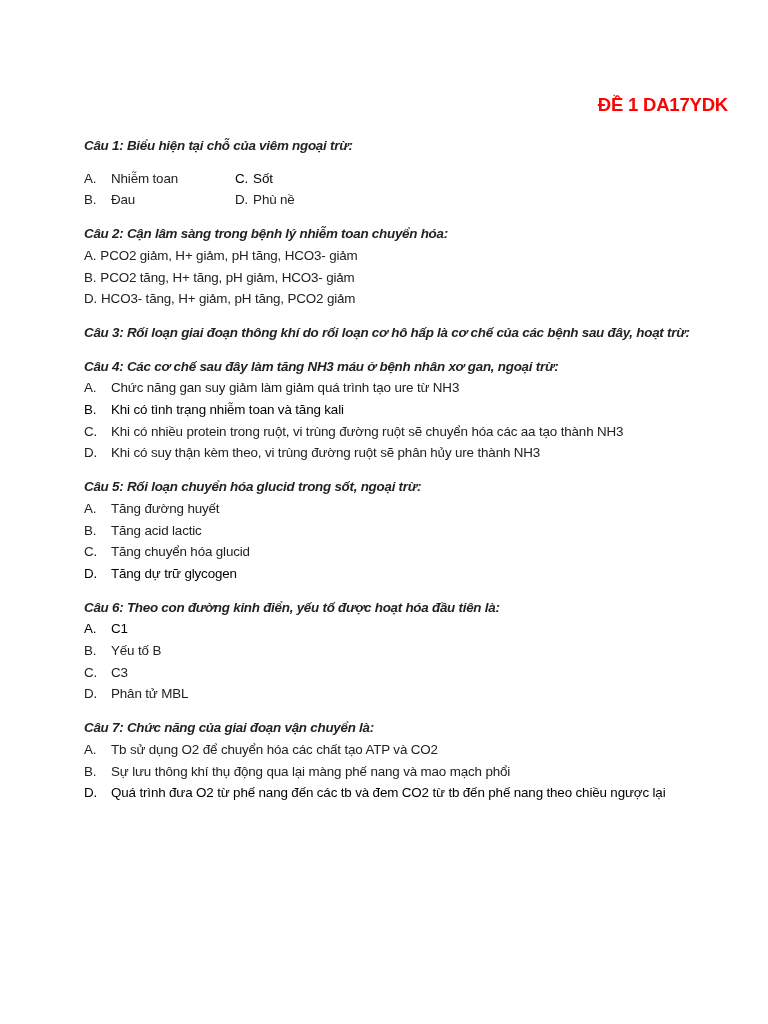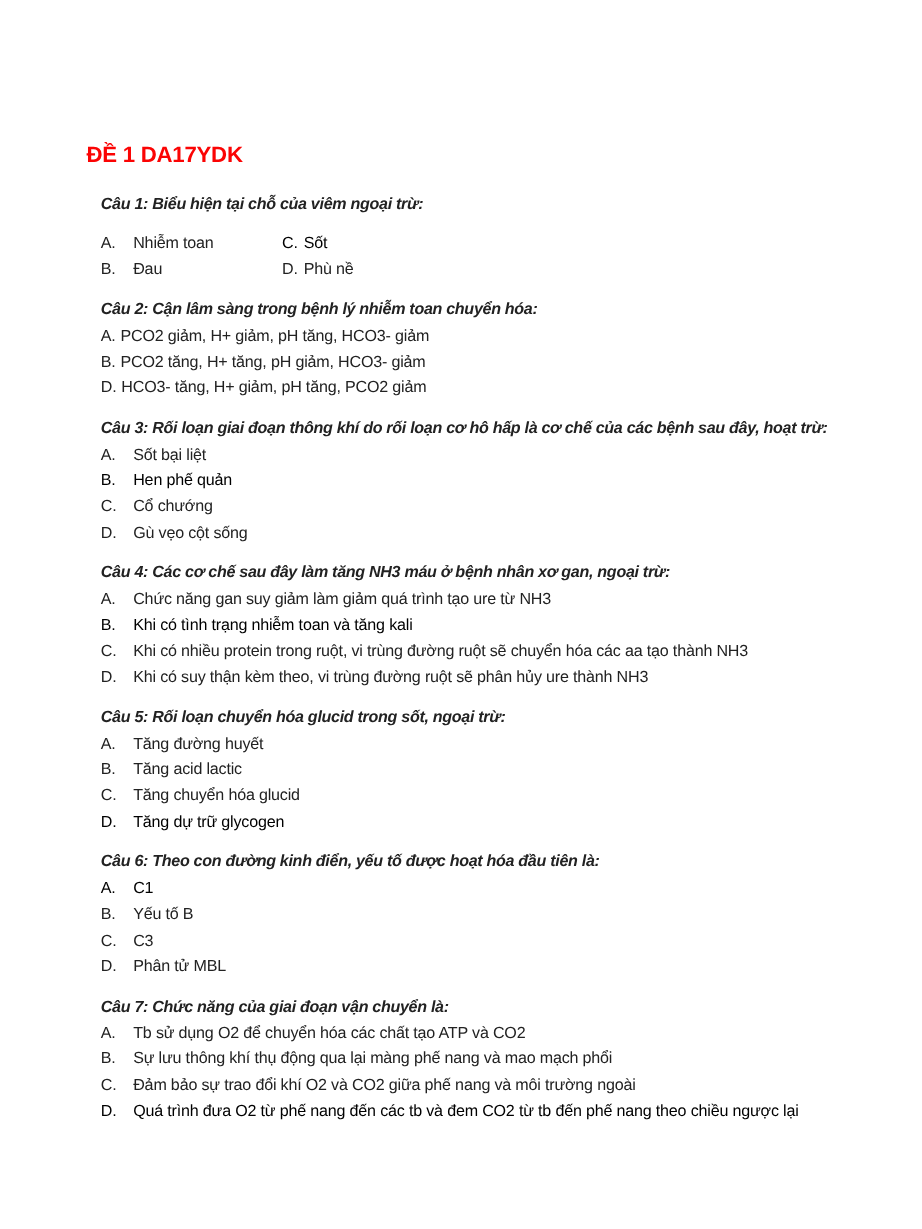--- a/index.html
+++ b/index.html
@@ -17,28 +17,27 @@
   .page {
     position: relative;
     width: 768px;
     height: 1024px;
     background: #ffffff;
     box-sizing: border-box;
     padding: 92px 40px 0 72px;
   }
   .doc-title {
     width: 656px;
-    text-align: left;
+    text-align: right;
     font-size: 18.5px;
     font-weight: bold;
     letter-spacing: -0.2px;
     line-height: 26px;
     color: #fb0404;
     white-space: nowrap;
-    margin-top: 24px;
   }
   .question { margin: 12px; }
   .question.first { margin-top: 17px; margin-bottom: 5px; }
   .stem {
     font-size: 13.4px;
     font-weight: bold;
     font-style: italic;
     letter-spacing: -0.25px;
     line-height: 21.7px;
     white-space: nowrap;
@@ -86,26 +85,20 @@
       <div class="question inline">
         <div class="stem">Câu 2: Cận lâm sàng trong bệnh lý nhiễm toan chuyển hóa:</div>
         <div>
           <div class="opt-row"><span class="opt-letter">A.</span><span>PCO2 giảm, H+ giảm, pH tăng, HCO3- giảm</span></div>
           <div class="opt-row"><span class="opt-letter">B.</span><span>PCO2 tăng, H+ tăng, pH giảm, HCO3- giảm</span></div>
           <div class="opt-row"><span class="opt-letter">D.</span><span>HCO3- tăng, H+ giảm, pH tăng, PCO2 giảm</span></div>
         </div>
       </div>
       <div class="question">
         <div class="stem">Câu 3: Rối loạn giai đoạn thông khí do rối loạn cơ hô hấp là cơ chế của các bệnh sau đây, hoạt trừ:</div>
-        <div>
-          <div class="opt-row"><span class="opt-letter">A.</span><span>Sốt bại liệt</span></div>
-          <div class="opt-row correct"><span class="opt-letter">B.</span><span>Hen phế quản</span></div>
-          <div class="opt-row"><span class="opt-letter">C.</span><span>Cổ chướng</span></div>
-          <div class="opt-row"><span class="opt-letter">D.</span><span>Gù vẹo cột sống</span></div>
-        </div>
       </div>
       <div class="question">
         <div class="stem">Câu 4: Các cơ chế sau đây làm tăng NH3 máu ở bệnh nhân xơ gan, ngoại trừ:</div>
         <div>
           <div class="opt-row"><span class="opt-letter">A.</span><span>Chức năng gan suy giảm làm giảm quá trình tạo ure từ NH3</span></div>
           <div class="opt-row correct"><span class="opt-letter">B.</span><span>Khi có tình trạng nhiễm toan và tăng kali</span></div>
           <div class="opt-row"><span class="opt-letter">C.</span><span>Khi có nhiều protein trong ruột, vi trùng đường ruột sẽ chuyển hóa các aa tạo thành NH3</span></div>
           <div class="opt-row"><span class="opt-letter">D.</span><span>Khi có suy thận kèm theo, vi trùng đường ruột sẽ phân hủy ure thành NH3</span></div>
         </div>
       </div>
@@ -125,18 +118,17 @@
           <div class="opt-row"><span class="opt-letter">B.</span><span>Yếu tố B</span></div>
           <div class="opt-row"><span class="opt-letter">C.</span><span>C3</span></div>
           <div class="opt-row"><span class="opt-letter">D.</span><span>Phân tử MBL</span></div>
         </div>
       </div>
       <div class="question">
         <div class="stem">Câu 7: Chức năng của giai đoạn vận chuyển là:</div>
         <div>
           <div class="opt-row"><span class="opt-letter">A.</span><span>Tb sử dụng O2 để chuyển hóa các chất tạo ATP và CO2</span></div>
           <div class="opt-row"><span class="opt-letter">B.</span><span>Sự lưu thông khí thụ động qua lại màng phế nang và mao mạch phổi</span></div>
-          <div class="opt-row"><span class="opt-letter">C.</span><span>Đảm bảo sự trao đổi khí O2 và CO2 giữa phế nang và môi trường ngoài</span></div>
           <div class="opt-row correct"><span class="opt-letter">D.</span><span>Quá trình đưa O2 từ phế nang đến các tb và đem CO2 từ tb đến phế nang theo chiều ngược lại</span></div>
         </div>
       </div>
     </div>
 </div>
 
 </body></html>

